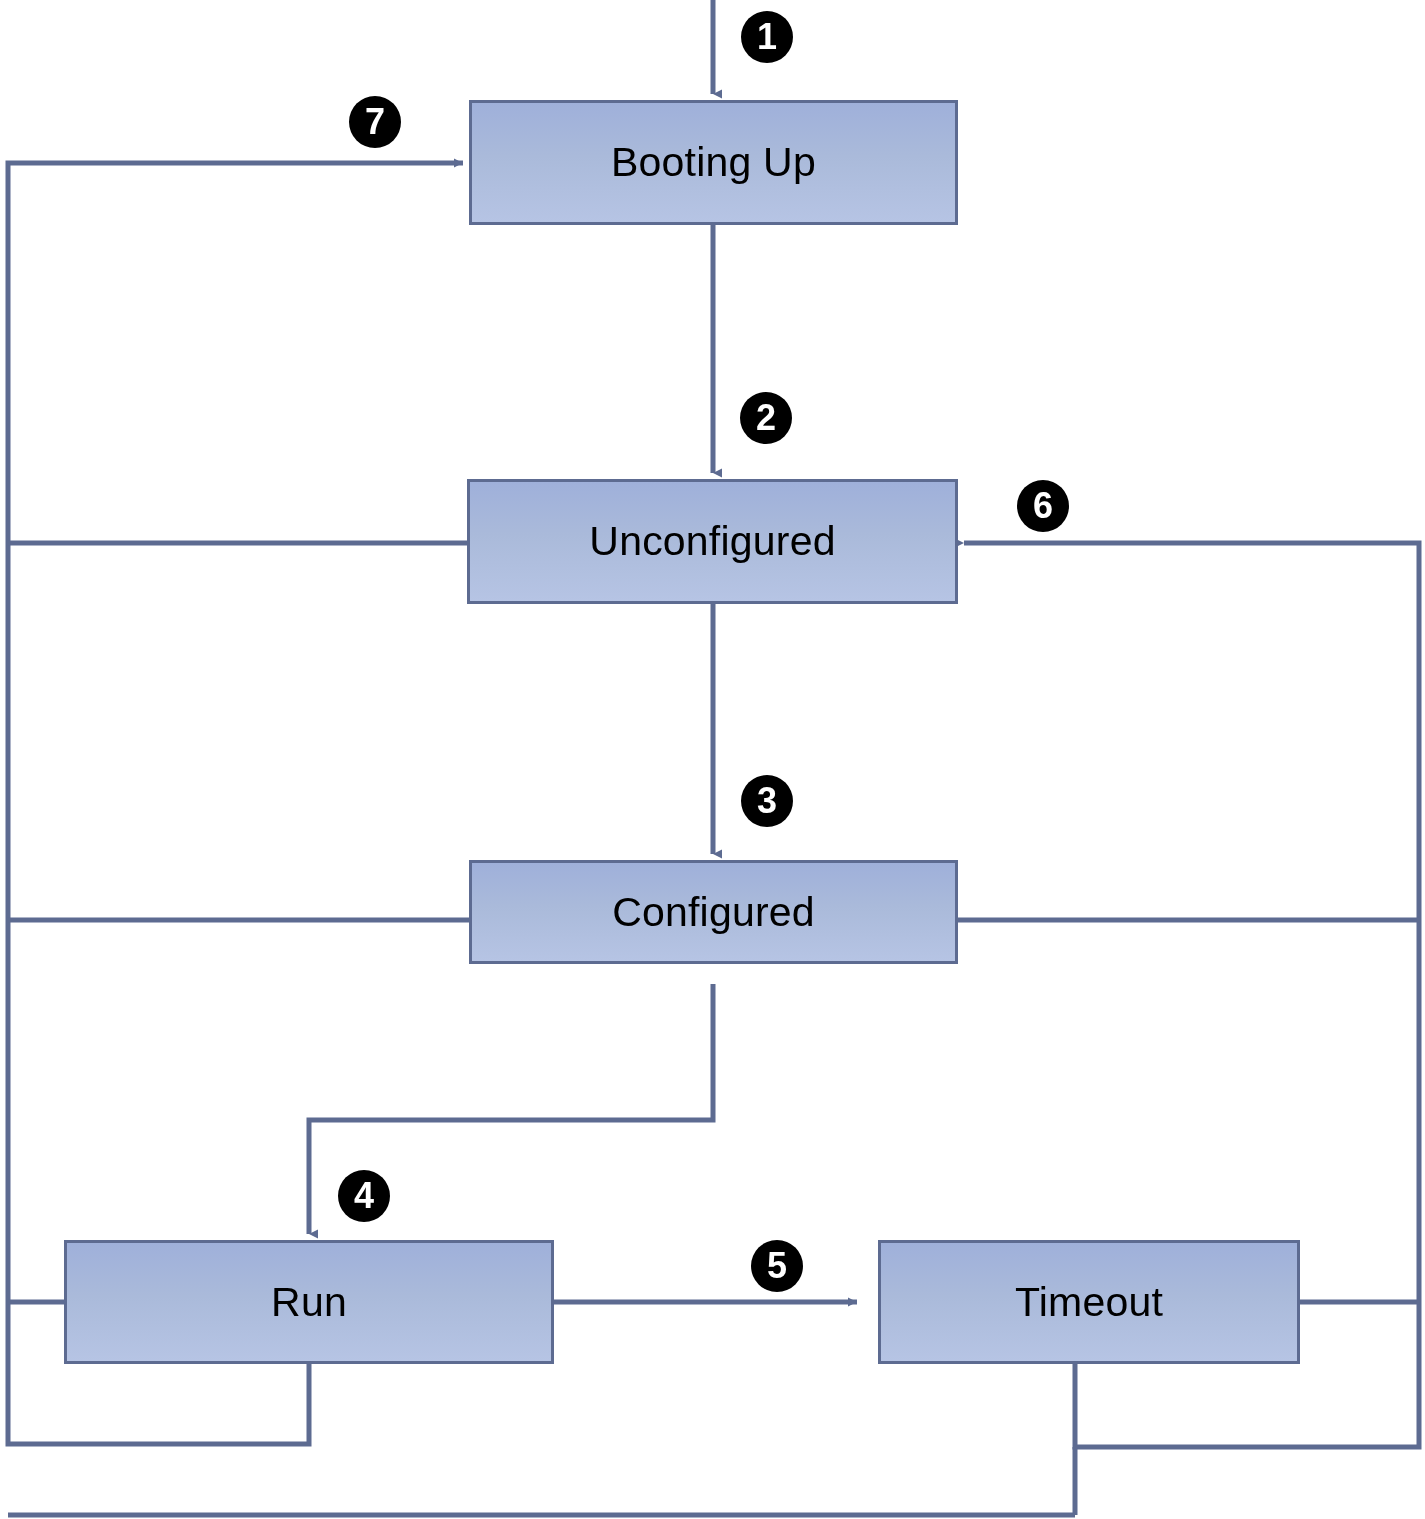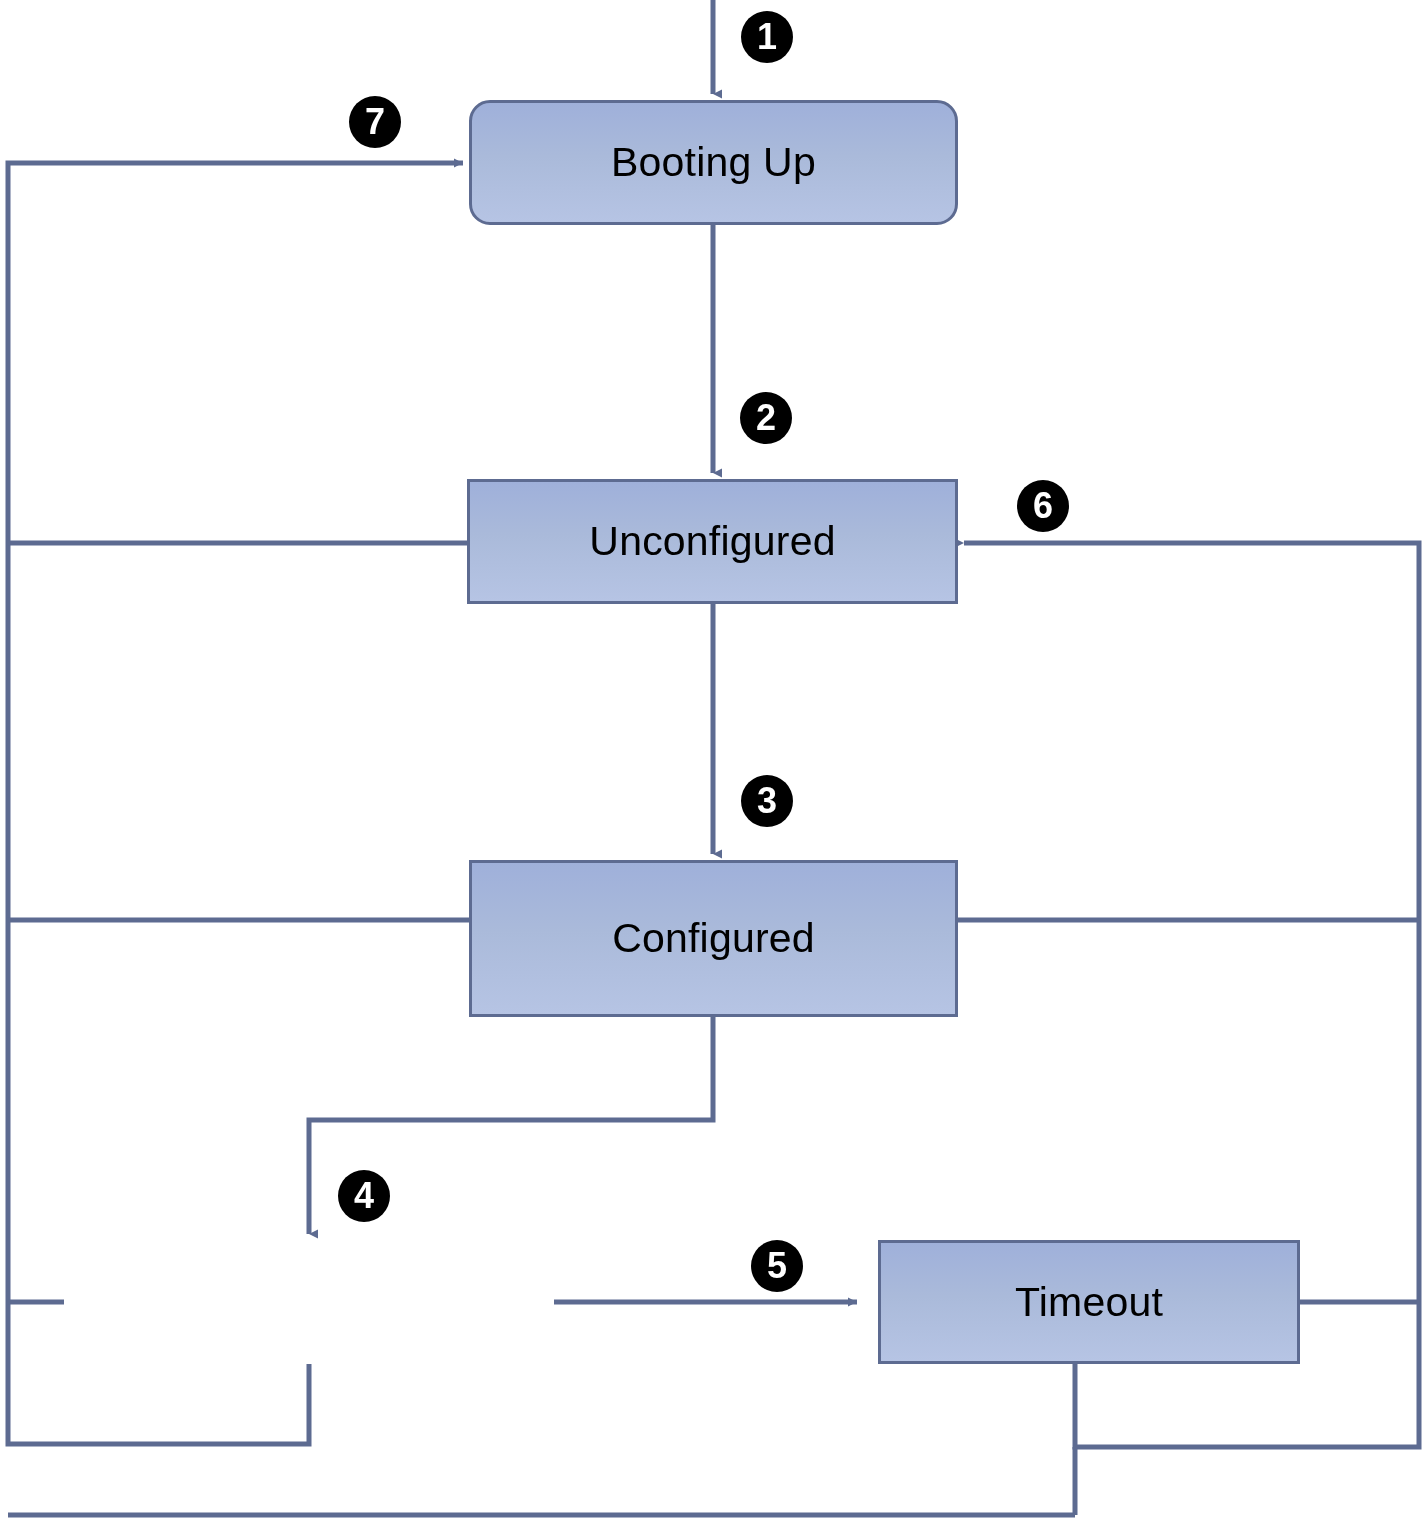--- a/index.html
+++ b/index.html
@@ -113,32 +113,35 @@
       </g>
 
       <g>
         <path d="M 958 920 L 1419 920"></path>
         <path d="M 1285 1302 L 1419 1302"></path>
       </g>
 
     </g>
   </svg>
 
-  <div class="state-box" style="left:469px; top:100px; width:489px; height:125px;border-radius:21px;">
+  <div class="state-box" style="left:469px; top:100px; width:489px; height:125px;">
     <span class="state-label">Booting Up</span>
   </div>
 
   <div class="state-box" style="left:467px; top:479px; width:491px; height:125px;justify-content:center;">
     <span class="state-label">Unconfigured</span>
   </div>
 
-  <div class="state-box" style="left:469px; top:860px; width:489px; height:157px;">
+  <div class="state-box" style="left:469px; top:860px; width:489px; height:104px;">
     <span class="state-label">Configured</span>
   </div>
 
+  <div class="state-box" style="left:64px; top:1240px; width:490px; height:124px;">
+    <span class="state-label">Run</span>
+  </div>
 
   <div class="state-box" style="left:878px; top:1240px; width:422px; height:124px;">
     <span class="state-label">Timeout</span>
   </div>
 
   <div class="step-badge" style="left:741px; top:11px; width:52px; height:52px;">
     <span>1</span>
   </div>
 
   <div class="step-badge" style="left:740px; top:392px; width:52px; height:52px;">

